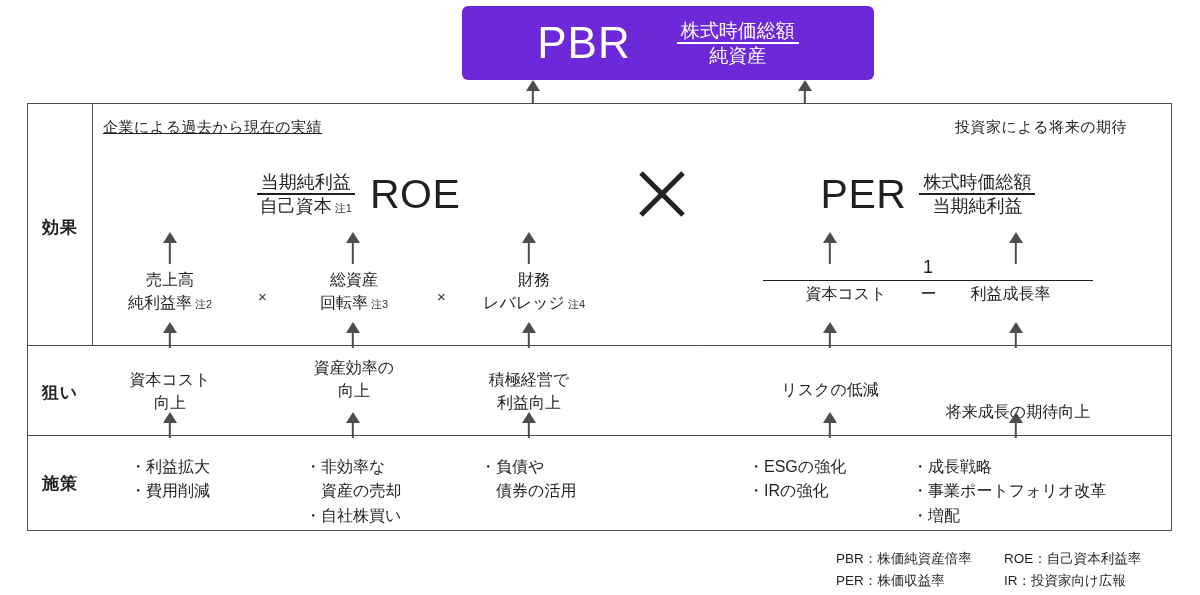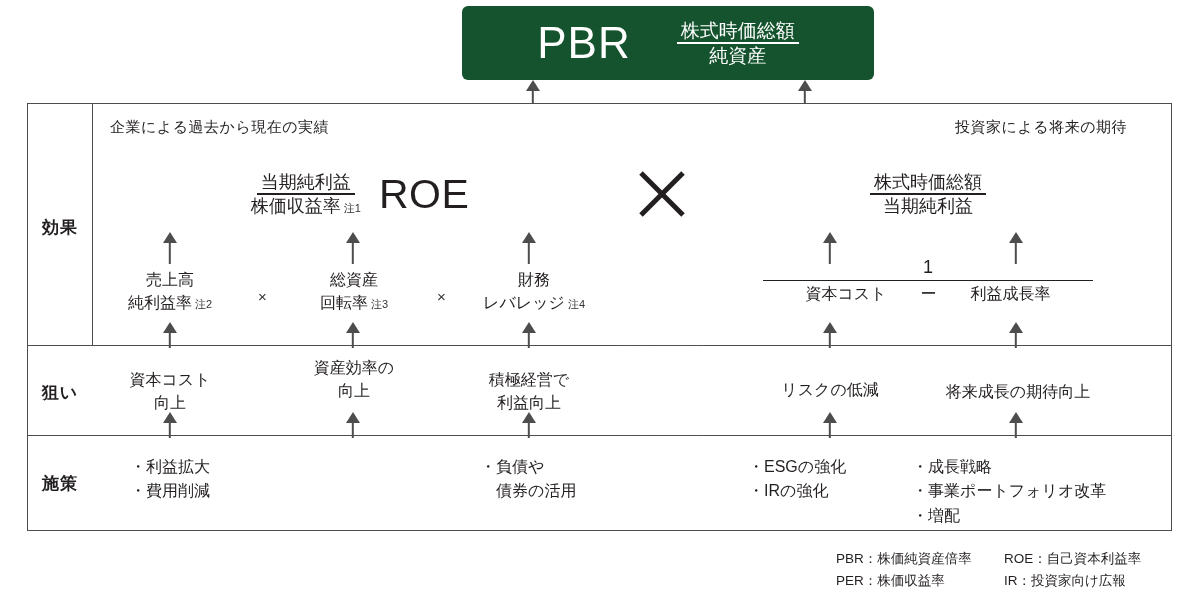--- a/index.html
+++ b/index.html
@@ -10,21 +10,21 @@
     color:#231f20;
     position:relative;
     overflow:hidden;
   }
   .canvas{position:absolute;left:0;top:0;width:1200px;height:595px;}
   .abs{position:absolute;}
 
   
   .pbr-box{
     left:462px;top:6px;width:412px;height:74px;
-    background:#14532d;border-radius:6px;
+    background:#6d28d9;border-radius:6px;
     display:flex;align-items:center;justify-content:center;
     color:#ffffff;
   }
   .pbr-inner{display:flex;align-items:center;gap:46px;}
   .pbr-label{font-size:44px;letter-spacing:1px;line-height:1;}
   .frac{display:inline-flex;flex-direction:column;align-items:center;line-height:1.12;}
   .frac .num{padding:0 4px 1px 4px;}
   .frac .den{padding:1px 4px 0 4px;}
   .frac.light .num{border-bottom:2px solid #ffffff;}
   .frac.dark .num{border-bottom:2px solid #231f20;}
@@ -43,21 +43,21 @@
   .dashgap.d2{left:620px;top:435px;width:84px;}
   .vsep{left:92px;top:104px;width:0;height:241px;border-left:1.4px solid #4d4d4d;}
 
   .rowlabel{width:64px;text-align:center;font-size:17px;font-weight:bold;letter-spacing:1px;}
   .rl-1{left:28px;top:216px;}
   .rl-2{left:28px;top:381px;}
   .rl-3{left:28px;top:472px;}
 
   
   .cap{font-size:15px;letter-spacing:.5px;}
-  .cap-left{left:110px;top:118px;}
+  .cap-left{left:103px;top:118px;text-decoration:underline;}
   .cap-right{left:735px;top:118px;width:392px;text-align:right;}
 
   
   .fbox{background:#ffffff;border-radius:9px;display:flex;align-items:center;justify-content:center;}
   .roe-box{left:112px;top:163px;width:492px;height:62px;}
   .per-box{left:740px;top:163px;width:376px;height:62px;}
   .fbox-inner{display:flex;align-items:center;}
   .big-acr{font-size:41px;letter-spacing:.5px;line-height:1;}
   .sm-frac{font-size:18px;}
   .note{font-size:11px;vertical-align:baseline;margin-left:3px;color:#333;}
@@ -127,35 +127,36 @@
   <div class="abs rowlabel rl-2">狙い</div>
   <div class="abs rowlabel rl-3">施策</div>
 
   <div class="abs cap cap-left">企業による過去から現在の実績</div>
   <div class="abs cap cap-right">投資家による将来の期待</div>
 
   <div class="abs fbox roe-box">
     <div class="fbox-inner" style="gap:14px;">
       <div class="frac dark sm-frac">
         <span class="num">当期純利益</span>
-        <span class="den"><span>株価収益率</span><span class="note">注1</span></span>
+        <span class="den"><span>自己資本</span><span class="note">注1</span></span>
       </div>
       <div class="big-acr">ROE</div>
     </div>
   </div>
 
   <div class="abs bigx">
     <svg width="56" height="56" viewBox="0 0 56 56">
       <line x1="7" y1="7" x2="49" y2="49" stroke="#231f20" stroke-width="5"></line>
       <line x1="49" y1="7" x2="7" y2="49" stroke="#231f20" stroke-width="5"></line>
     </svg>
   </div>
 
   <div class="abs fbox per-box">
     <div class="fbox-inner" style="gap:13px;">
+      <div class="big-acr">PER</div>
       <div class="frac dark sm-frac">
         <span class="num">株式時価総額</span>
         <span class="den">当期純利益</span>
       </div>
     </div>
   </div>
 
   <div class="abs arrow" style="left:162px;top:232px;width:16px;height:32px;">
     <div class="head"></div>
       <div class="shaft" style="top:9px;height:23px;"></div>
@@ -230,21 +231,21 @@
   </div>
   <div class="abs cell" style="left:292px;top:356px;width:124px;">
     <div>資産効率の</div>
     <div>向上</div>
   </div>
   <div class="abs cell" style="left:465px;top:368px;width:128px;">
     <div>積極経営で</div>
     <div>利益向上</div>
   </div>
   <div class="abs cell" style="left:758px;top:380px;width:144px;font-family:Liberation Mono, monospace;">リスクの低減</div>
-  <div class="abs cell" style="left:930px;top:380px;width:176px;">将来成長の期待向上</div>
+  <div class="abs cell" style="left:930px;top:400px;width:176px;">将来成長の期待向上</div>
 
   <div class="abs arrow" style="left:162px;top:412px;width:16px;height:26px;">
     <div class="head"></div>
       <div class="shaft" style="top:9px;height:17px;"></div>
   </div>
   <div class="abs arrow" style="left:345px;top:412px;width:16px;height:26px;">
     <div class="head"></div>
       <div class="shaft" style="top:9px;height:17px;"></div>
   </div>
   <div class="abs arrow" style="left:521px;top:412px;width:16px;height:26px;">
@@ -256,20 +257,25 @@
       <div class="shaft" style="top:9px;height:17px;"></div>
   </div>
   <div class="abs arrow" style="left:1008px;top:412px;width:16px;height:26px;">
     <div class="head"></div>
       <div class="shaft" style="top:9px;height:17px;"></div>
   </div>
 
   <div class="abs mlist" style="left:130px;top:455px;width:150px;">
     <div>・利益拡大</div>
     <div>・費用削減</div>
+  </div>
+  <div class="abs mlist" style="left:305px;top:455px;width:162px;">
+    <div>・非効率な</div>
+    <div>　資産の売却</div>
+    <div>・自社株買い</div>
   </div>
   <div class="abs mlist" style="left:480px;top:455px;width:150px;">
     <div>・負債や</div>
     <div>　債券の活用</div>
   </div>
   <div class="abs mlist" style="left:748px;top:455px;width:160px;">
     <div>・ESGの強化</div>
     <div>・IRの強化</div>
   </div>
   <div class="abs mlist" style="left:912px;top:455px;width:220px;">

